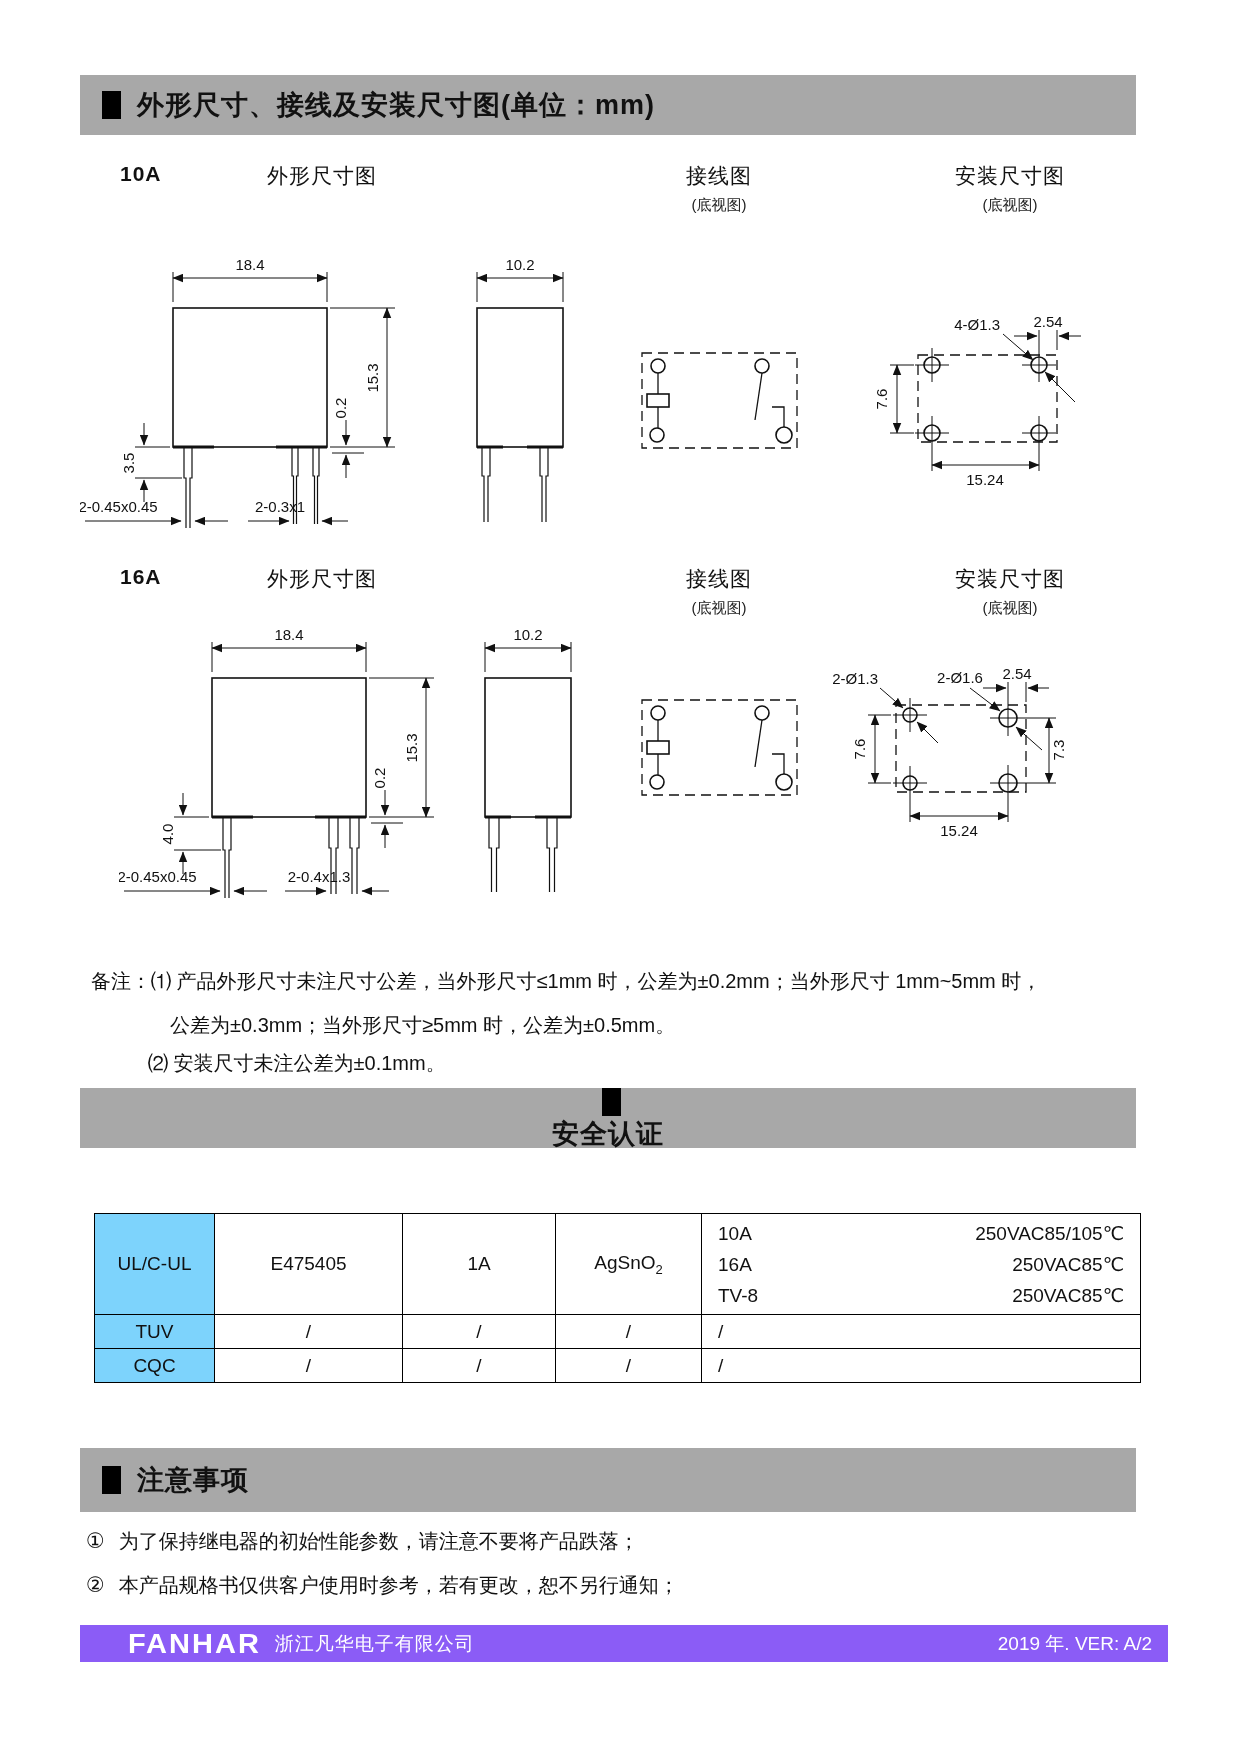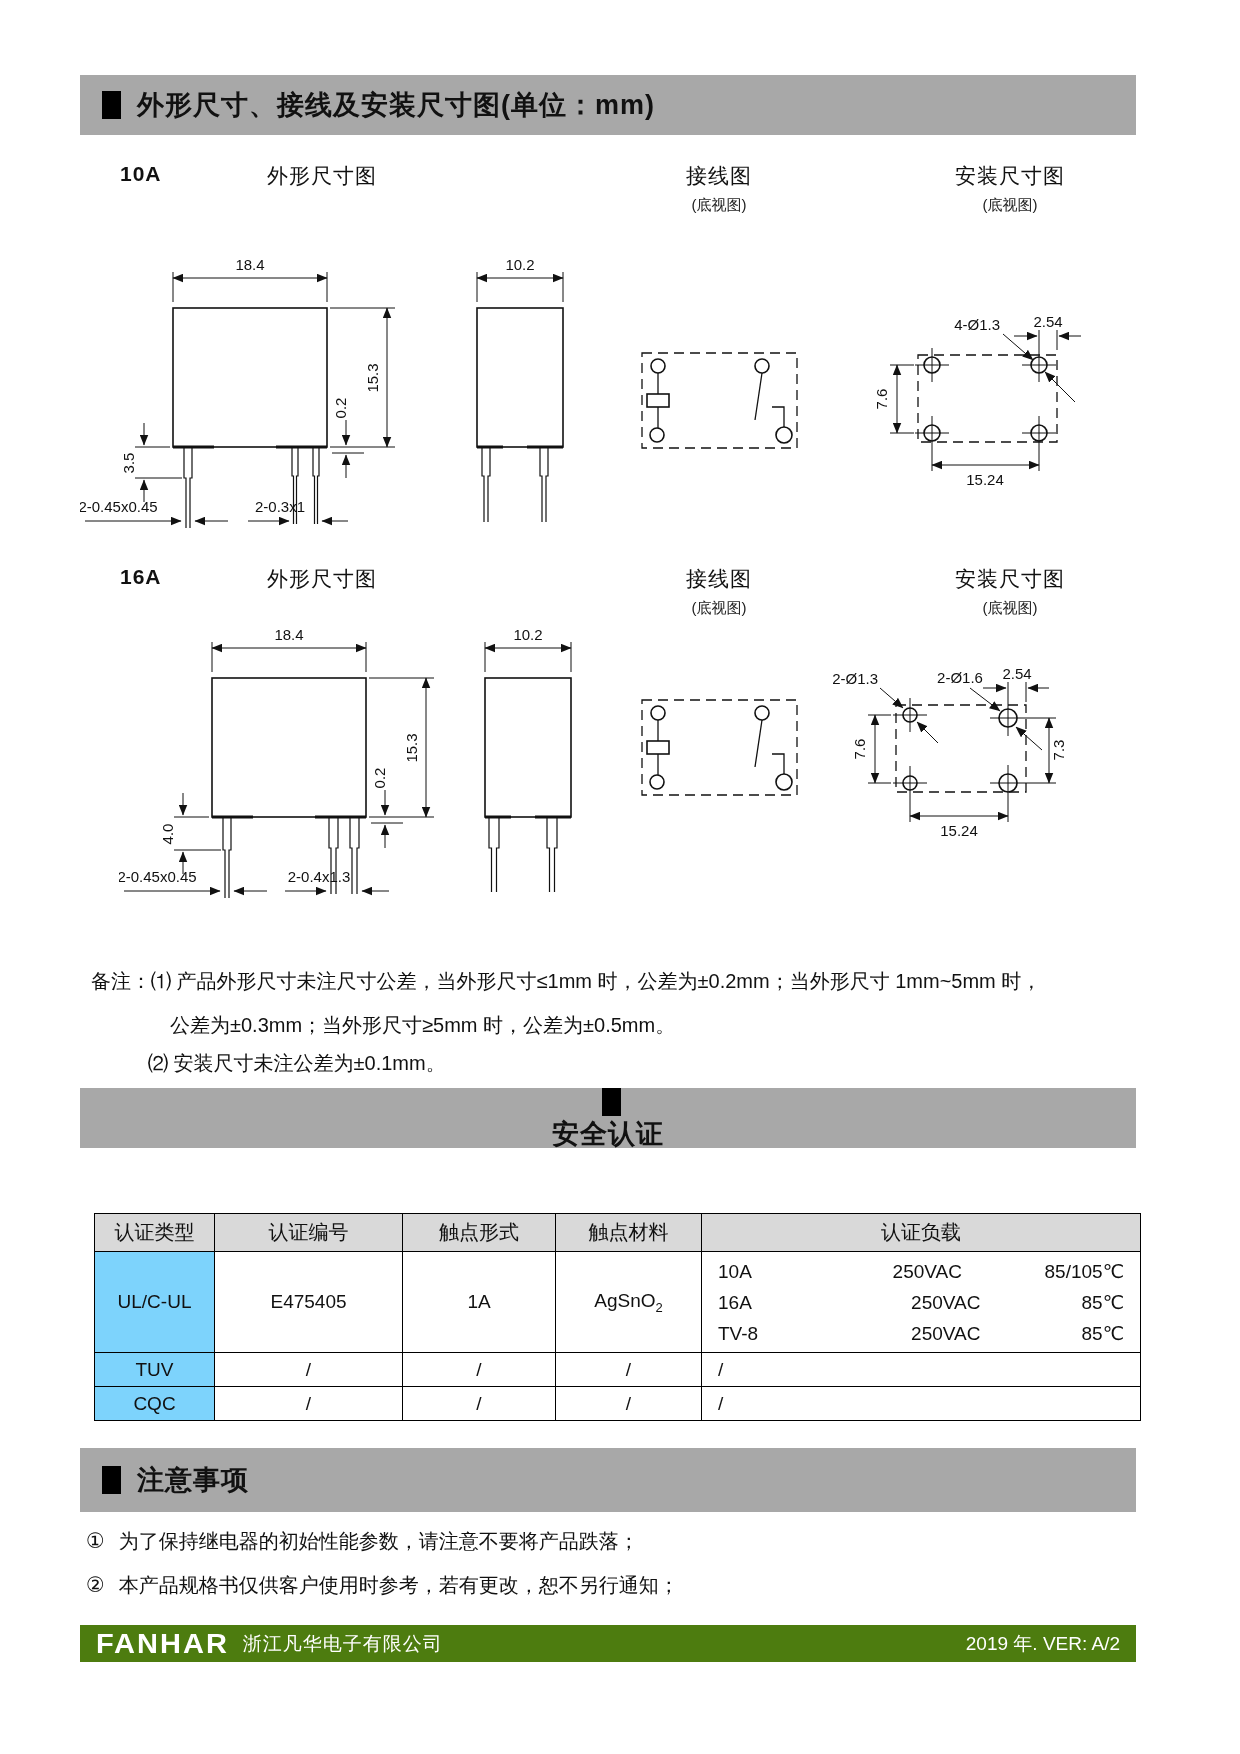--- a/index.html
+++ b/index.html
@@ -30,26 +30,26 @@
 
   .tablewrap{position:absolute;left:94px;top:1213px;}
   table.cert{border-collapse:collapse;table-layout:fixed;width:1046px;}
   .cert td,.cert th{border:1.6px solid #000;font-size:19px;text-align:center;padding:0;overflow:hidden;}
   .cert th{background:#d9d9d9;font-weight:normal;height:37px;font-size:20px;}
   .shade{background:#7dd3fc;}
   .row-ul td{height:100px;}
   .row-s td{height:33px;}
   .loadline{display:flex;padding:0 16px;line-height:31px;font-size:19px;}
   .lc{width:92px;text-align:left;}
-  .lv{flex:1;text-align:center;}
+  .lv{flex:1;text-align:right;}
   .lt{text-align:left;}
   .slash-left{text-align:left !important;padding-left:16px !important;}
   sub{font-size:13px;}
 
-  .footer{position:absolute;left:80px;top:1625px;width:1056px;height:37px;background:#4d7c0f;display:flex;align-items:center;color:#fff;}
+  .footer{position:absolute;left:80px;top:1625px;width:1056px;height:37px;background:#8b5cf6;display:flex;align-items:center;color:#fff;padding-left:32px;}
   .logo{font-size:29px;font-weight:bold;letter-spacing:2px;margin:0 14px 0 16px;transform:scaleY(0.95);}
   .company{font-size:19px;letter-spacing:1px;}
   .version{margin-left:auto;margin-right:16px;font-size:19px;}
 </style>
 </head>
 <body>
 
 <svg width="0" height="0" style="position:absolute" aria-hidden="true">
   <defs>
     <marker id="arr" viewBox="0 0 10 8" refX="9.5" refY="4" markerWidth="11" markerHeight="9" orient="auto-start-reverse" markerUnits="userSpaceOnUse">
@@ -280,27 +280,20 @@
   <div class="tablewrap">
     <table class="cert">
       <colgroup>
         <col style="width:120px">
           <col style="width:188px">
           <col style="width:153px">
           <col style="width:146px">
           <col style="width:439px">
       </colgroup>
       <tbody>
-          <tr>
-        <th>认证类型</th>
-        <th>认证编号</th>
-        <th>触点形式</th>
-        <th>触点材料</th>
-        <th>认证负载</th>
-      </tr>
       <tr class="row-ul">
         <td class="shade">UL/C-UL</td>
         <td>E475405</td>
         <td>1A</td>
         <td><span>AgSnO</span><sub>2</sub></td>
         <td>
           <div class="loadline">
             <span class="lc">10A</span>
             <span class="lv">250VAC</span>
             <span class="lt">85/105℃</span>

